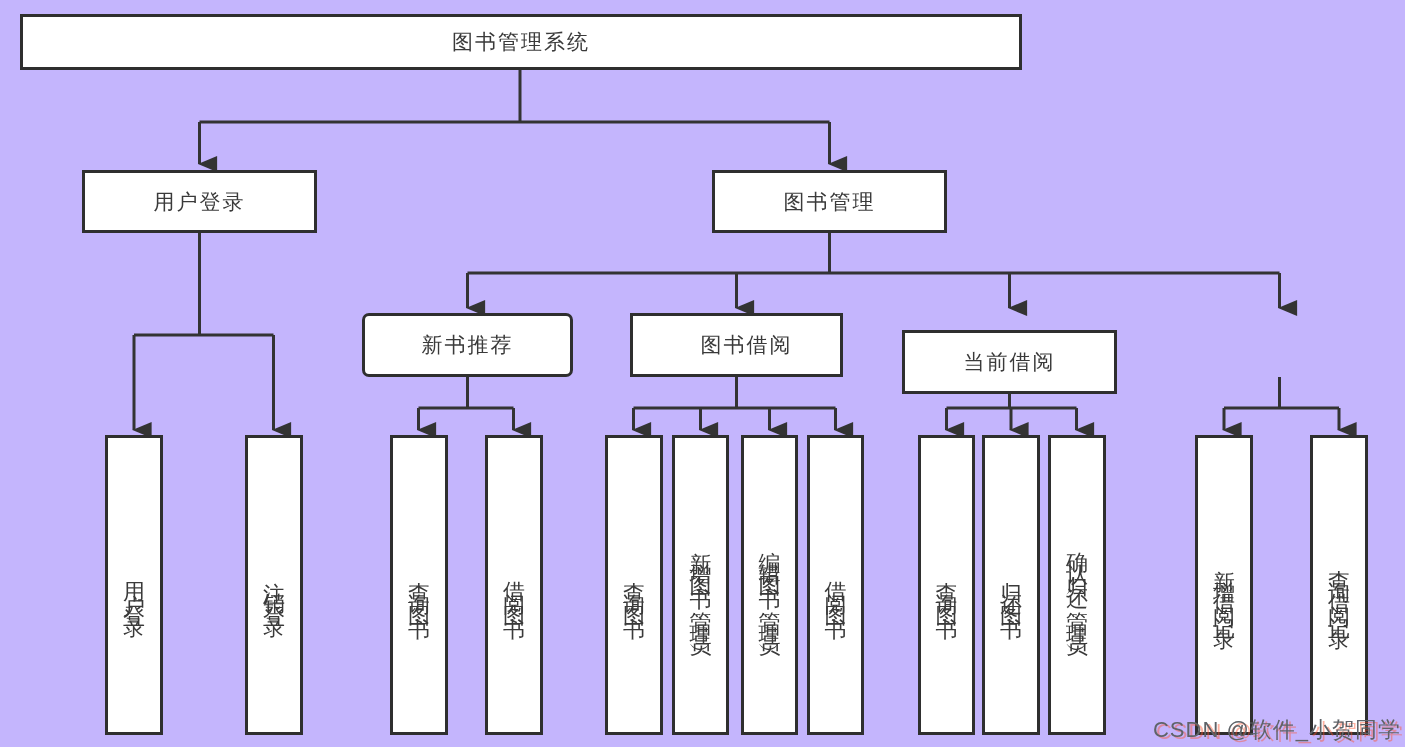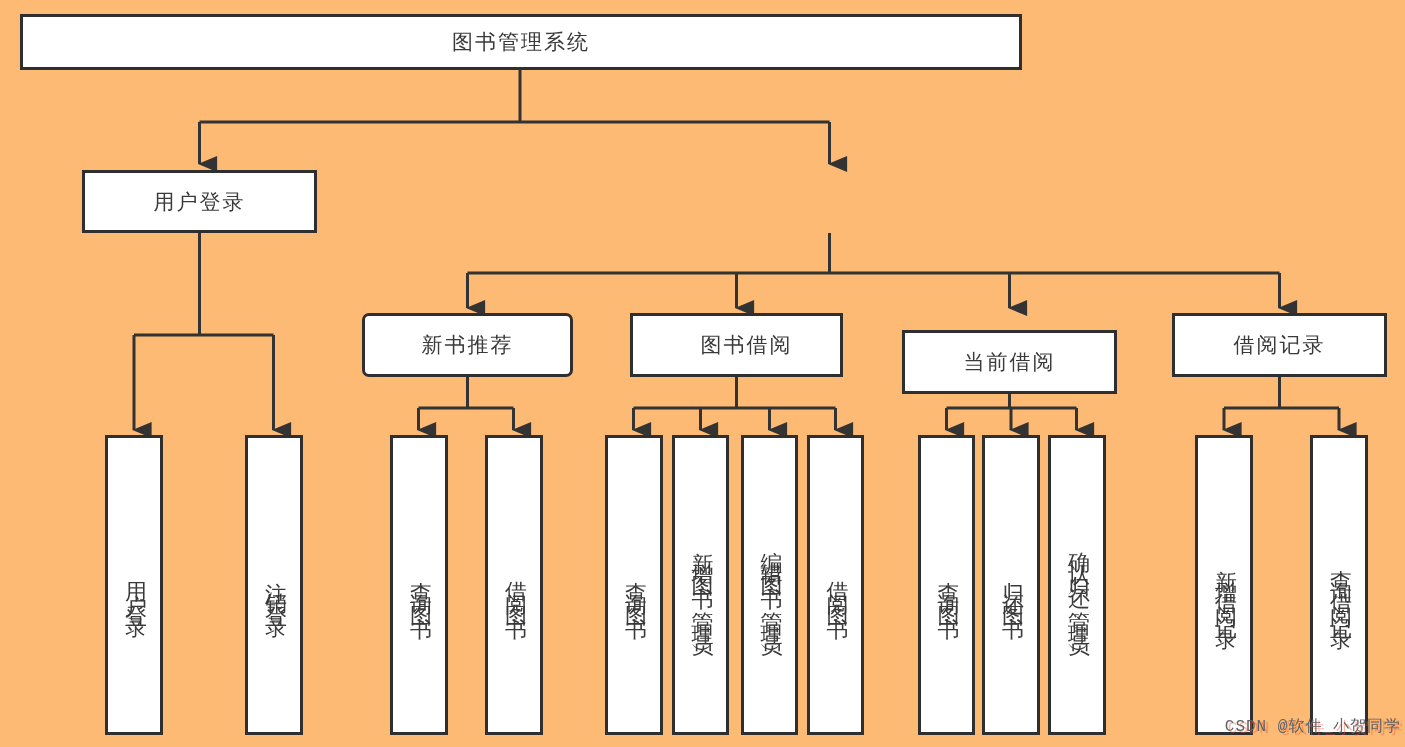--- a/index.html
+++ b/index.html
@@ -1,21 +1,21 @@
 <!DOCTYPE html>
 <html><head>
 <meta charset="utf-8">
 <style>
   html, body { margin: 0; padding: 0; background: #ffffff; }
   .canvas {
     position: relative;
     width: 1405px;
     height: 747px;
-    background: #fdba74;
-    font-family: Liberation Mono, monospace;
+    background: #c4b5fd;
+    font-family: Liberation Sans, sans-serif;
     overflow: hidden;
   }
   .connectors {
     position: absolute;
     left: 0; top: 0;
     width: 1405px; height: 747px;
   }
   .box {
     position: absolute;
     box-sizing: border-box;
@@ -55,22 +55,22 @@
   .l-b3 { left: 741px; width: 57px; }
   .l-b4 { left: 807px; width: 57px; }
   .l-c1 { left: 918px; width: 57px; }
   .l-c2 { left: 982px; }
   .l-c3 { left: 1048px; }
   .l-r1 { left: 1195px; }
   .l-r2 { left: 1310px; }
   .watermark {
     position: absolute;
     right: 4px;
-    bottom: 10px;
-    font-size: 16px;
+    bottom: 2px;
+    font-size: 22px;
     color: #5f6368;
     text-shadow: 3px 2px 0 rgba(252, 85, 49, 0.45);
     white-space: nowrap;
     letter-spacing: 1px;
   }
 </style>
 </head>
 <body>
 
 <div class="canvas">
@@ -121,25 +121,25 @@
       <path d="M1279.5,377 V408"></path>
       <path d="M1224,408 H1339"></path>
       <path d="M1224,408 V430" marker-end="url(#arrow)"></path>
       <path d="M1339,408 V430" marker-end="url(#arrow)"></path>
     </g>
   </svg>
 
   <div class="box n-root">图书管理系统</div>
 
   <div class="box n-user">用户登录</div>
+  <div class="box n-mgmt">图书管理</div>
 
   <div class="box n-newrec">新书推荐</div>
   <div class="box n-borrow">图书借阅</div>
   <div class="box n-current">当前借阅</div>
-  <div class="box n-records">借阅记录</div>
 
   <div class="box vbox leaf l-u1">用户登录</div>
   <div class="box vbox leaf l-u2">注销登录</div>
 
   <div class="box vbox leaf l-n1">查询图书</div>
   <div class="box vbox leaf l-n2">借阅图书</div>
 
   <div class="box vbox leaf l-b1">查询图书</div>
   <div class="box vbox leaf l-b2">新增图书（管理员）</div>
   <div class="box vbox leaf l-b3">编辑图书（管理员）</div>

